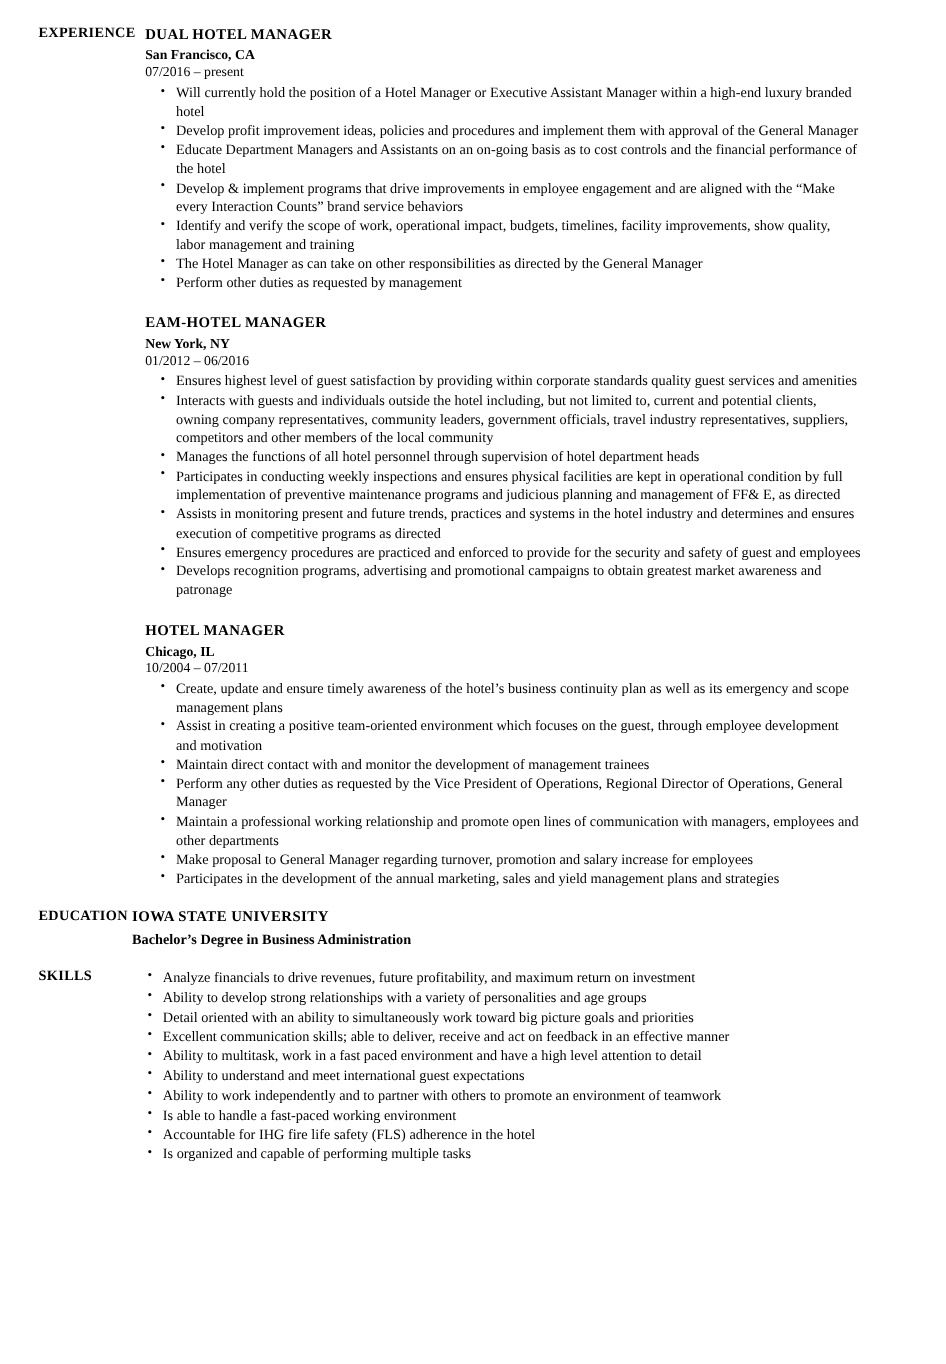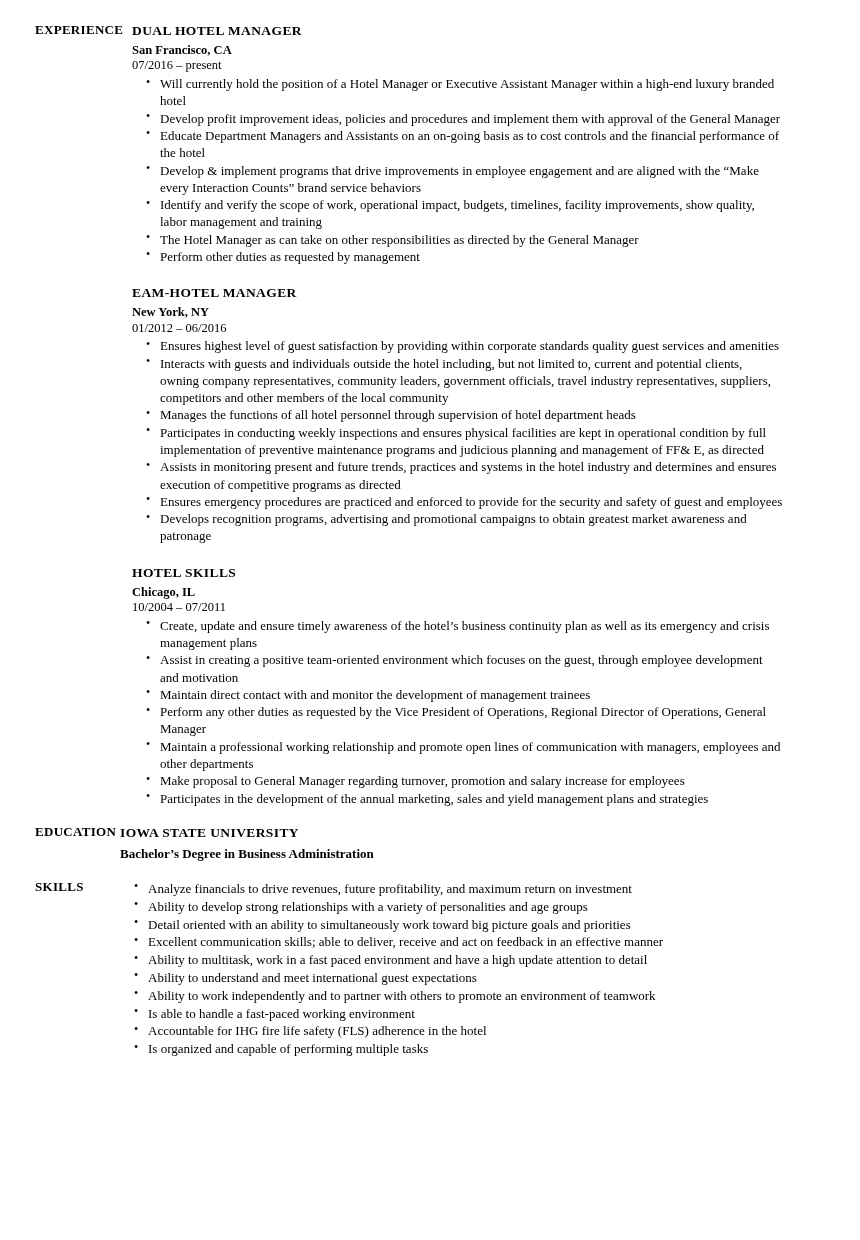--- a/index.html
+++ b/index.html
@@ -166,25 +166,25 @@
             <li>Ensures highest level of guest satisfaction by providing within corporate standards quality guest services and amenities</li>
             <li>Interacts with guests and individuals outside the hotel including, but not limited to, current and potential clients, owning company representatives, community leaders, government officials, travel industry representatives, suppliers, competitors and other members of the local community</li>
             <li>Manages the functions of all hotel personnel through supervision of hotel department heads</li>
             <li>Participates in conducting weekly inspections and ensures physical facilities are kept in operational condition by full implementation of preventive maintenance programs and judicious planning and management of FF&amp; E, as directed</li>
             <li>Assists in monitoring present and future trends, practices and systems in the hotel industry and determines and ensures execution of competitive programs as directed</li>
             <li>Ensures emergency procedures are practiced and enforced to provide for the security and safety of guest and employees</li>
             <li>Develops recognition programs, advertising and promotional campaigns to obtain greatest market awareness and patronage</li>
           </ul>
         </div>
         <div class="job">
-          <div class="job-title">HOTEL SKILLS</div>
+          <div class="job-title">HOTEL MANAGER</div>
           <div class="job-location">Chicago, IL</div>
           <div class="job-dates">10/2004 – 07/2011</div>
           <ul class="bullets">
-            <li>Create, update and ensure timely awareness of the hotel’s business continuity plan as well as its emergency and crisis management plans</li>
+            <li>Create, update and ensure timely awareness of the hotel’s business continuity plan as well as its emergency and scope management plans</li>
             <li>Assist in creating a positive team-oriented environment which focuses on the guest, through employee development and motivation</li>
             <li>Maintain direct contact with and monitor the development of management trainees</li>
             <li>Perform any other duties as requested by the Vice President of Operations, Regional Director of Operations, General Manager</li>
             <li>Maintain a professional working relationship and promote open lines of communication with managers, employees and other departments</li>
             <li>Make proposal to General Manager regarding turnover, promotion and salary increase for employees</li>
             <li>Participates in the development of the annual marketing, sales and yield management plans and strategies</li>
           </ul>
         </div>
       </div>
   </div>
@@ -200,21 +200,21 @@
   </div>
 
   <div class="section" id="skills-section">
     <div class="section-label">SKILLS</div>
     <div class="section-body" id="skills-body">
         <ul class="bullets skills">
           <li>Analyze financials to drive revenues, future profitability, and maximum return on investment</li>
           <li>Ability to develop strong relationships with a variety of personalities and age groups</li>
           <li>Detail oriented with an ability to simultaneously work toward big picture goals and priorities</li>
           <li>Excellent communication skills; able to deliver, receive and act on feedback in an effective manner</li>
-          <li>Ability to multitask, work in a fast paced environment and have a high update attention to detail</li>
+          <li>Ability to multitask, work in a fast paced environment and have a high level attention to detail</li>
           <li>Ability to understand and meet international guest expectations</li>
           <li>Ability to work independently and to partner with others to promote an environment of teamwork</li>
           <li>Is able to handle a fast-paced working environment</li>
           <li>Accountable for IHG fire life safety (FLS) adherence in the hotel</li>
           <li>Is organized and capable of performing multiple tasks</li>
         </ul>
       </div>
   </div>
 
 </div>

